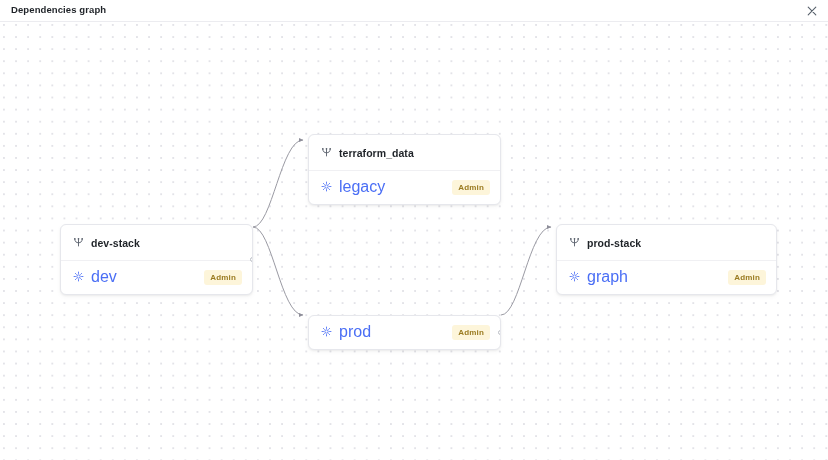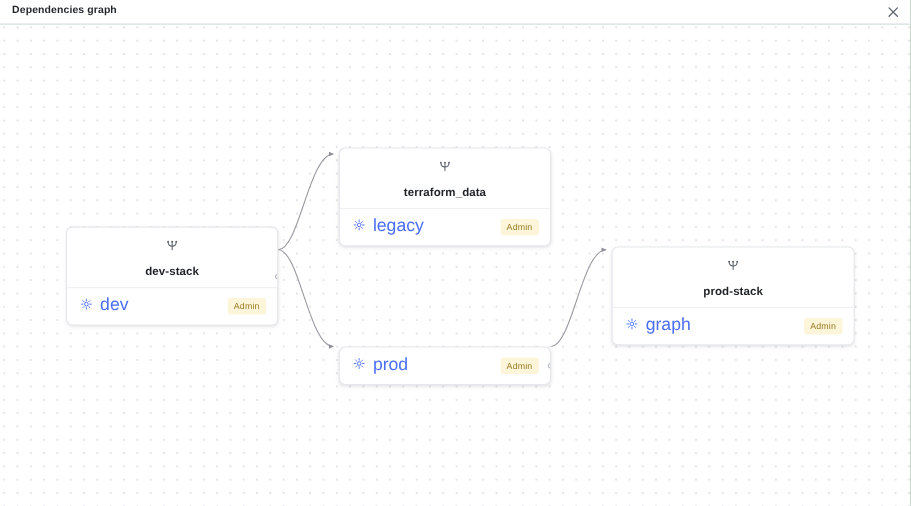--- a/index.html
+++ b/index.html
@@ -89,21 +89,20 @@
     box-shadow: 0 1px 2px rgba(16, 22, 26, 0.05), 0 2px 5px rgba(16, 22, 26, 0.04);
     box-sizing: border-box;
     overflow: hidden;
   }
   .node-header {
     display: flex;
     align-items: center;
     gap: 7px;
     padding: 9px 12px 8px 12px;
     border-bottom: 1px solid #f0f0f3;
-    flex-direction: column;
   }
   .node-title {
     font-size: 10.5px;
     font-weight: bold;
     color: #1f2328;
     letter-spacing: 0.05px;
     white-space: nowrap;
   }
   .node-row {
     display: flex;
@@ -113,21 +112,21 @@
   }
   .row-label {
     font-size: 16px;
     color: #4a6ef5;
     white-space: nowrap;
     cursor: pointer;
   }
   .row-spacer { flex: 1 1 auto; }
   .badge {
     font-size: 8px;
-    font-weight: normal;
+    font-weight: bold;
     color: #9a7b21;
     background: #fdf5da;
     border-radius: 3px;
     padding: 3px 6px 3px 6px;
     letter-spacing: 0.15px;
     white-space: nowrap;
   }
 
   .icon-stack { flex: 0 0 auto; display: block; color: #5c636e; }
   .icon-resource { flex: 0 0 auto; display: block; color: #4a6ef5; }
@@ -170,21 +169,21 @@
         </marker>
       </defs>
 
       <path d="M253,205 C272,205 281,118 303,118" fill="none" stroke="#9a9aa3" stroke-width="1" marker-end="url(#arrowhead)"></path>
 
       <path d="M253,205 C272,205 281,293 303,293" fill="none" stroke="#9a9aa3" stroke-width="1" marker-end="url(#arrowhead)"></path>
 
       <path d="M501,293 C520,293 529,205 551,205" fill="none" stroke="#9a9aa3" stroke-width="1" marker-end="url(#arrowhead)"></path>
     </svg>
 
-    <div class="node" style="left:60px; top:184px; width:193px;">
+    <div class="node" style="left:60px; top:202px; width:193px;">
       <div class="node-header">
         <span class="icon-stack">
           <svg width="11" height="11" viewBox="0 0 14 14" aria-hidden="true">
             <path d="M7 2.2 L7 11.4" stroke="currentColor" stroke-width="1.2" stroke-linecap="round" fill="none"></path>
             <path d="M2.3 2.6 C2.3 6.2 4.4 7.3 7 7.3 C9.6 7.3 11.7 6.2 11.7 2.6" stroke="currentColor" stroke-width="1.2" stroke-linecap="round" fill="none"></path>
             <circle cx="2.3" cy="2.3" r="1.1" fill="currentColor"></circle>
             <circle cx="11.7" cy="2.3" r="1.1" fill="currentColor"></circle>
             <circle cx="7" cy="2.3" r="1.1" fill="currentColor"></circle>
           </svg>
         </span>

